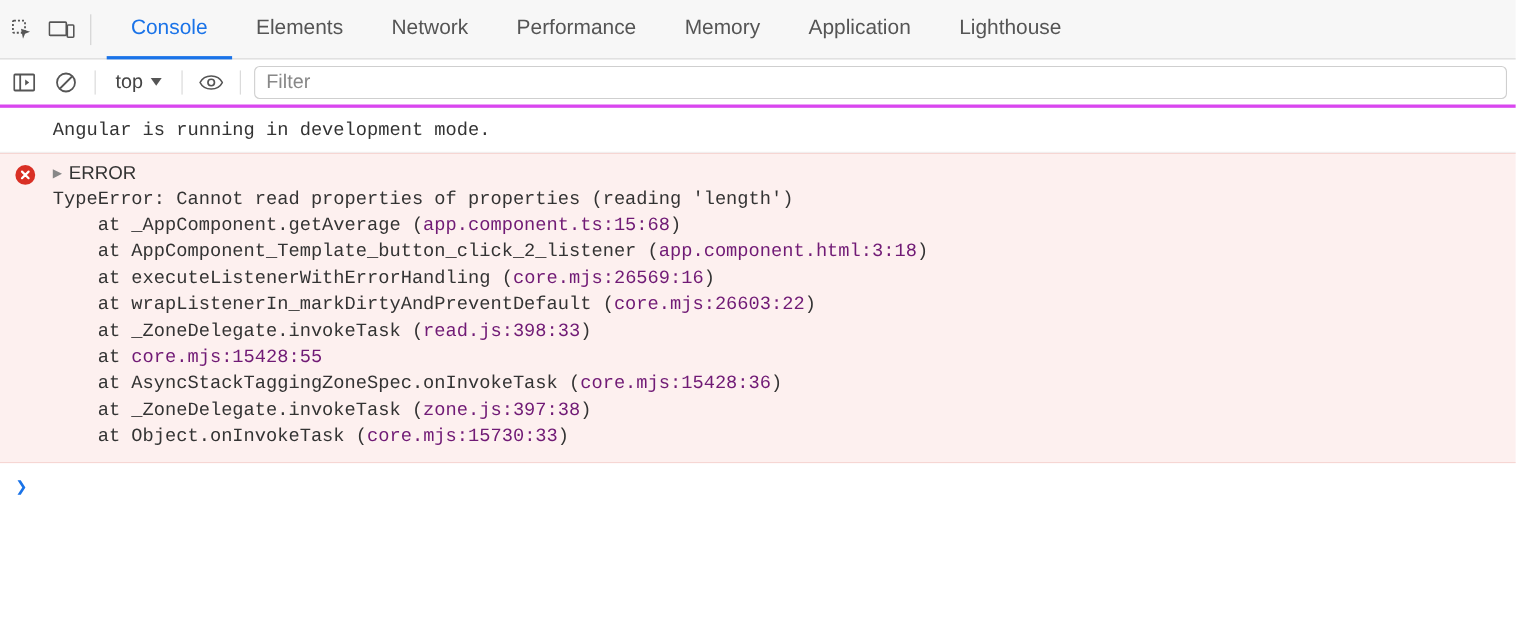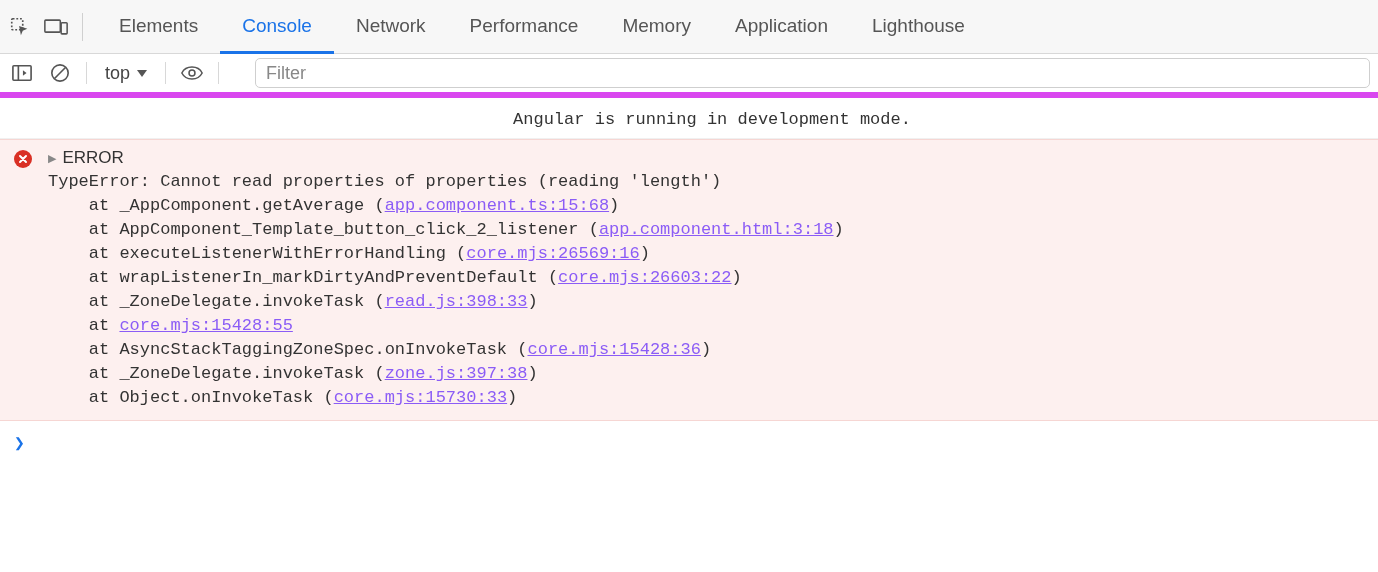--- a/index.html
+++ b/index.html
@@ -21,57 +21,57 @@
     .tabs { display: flex; align-items: stretch; height: 100%; margin-left: 4px; }
     .tab {
       display: flex; align-items: center; padding: 0 22px; color: #555;
       font-size: 19px; border-bottom: 3px solid transparent; cursor: pointer;
       position: relative; top: 1px;
     }
     .tab.active { color: #1a73e8; border-bottom-color: #1a73e8; }
 
     .toolbar {
       display: flex; align-items: center; height: 44px;
-      border-bottom: 6px solid #d946ef; padding: 0 8px; gap: 10px;
+      border-bottom: 3px solid #d946ef; padding: 0 8px; gap: 10px;
     }
     .tl-iconbtn {
       width: 28px; height: 28px; display: flex; align-items: center; justify-content: center;
       cursor: pointer; color: #555;
     }
     .tl-sep { width: 1px; height: 22px; background: #d8d8d8; margin: 0 2px; }
     .context-picker { display: flex; align-items: center; gap: 4px; cursor: pointer; color: #444; font-size: 18px; padding: 0 6px; }
     .filter-input {
       flex: 1; height: 30px; border: 1px solid #cfcfcf; border-radius: 5px; padding: 0 10px;
-      font-size: 18px; color: #333; background: #fff; outline: none; margin-left: 24px;
+      font-size: 18px; color: #333; background: #fff; outline: none;
     }
     .filter-input::placeholder { color: #888; }
 
     .console-area {
       font-family: "SF Mono", Menlo, Consolas, "Liberation Mono", monospace;
       font-size: 17px; line-height: 24px; padding-top: 6px;
     }
-    .log-row { border-bottom: 1px solid #f0f0f0; padding: 4px 2px 6px 48px; white-space: pre; text-align: center; }
+    .log-row { border-bottom: 1px solid #f0f0f0; padding: 4px 2px 6px 48px; white-space: pre; }
 
     .error-block {
       background: #fdf0ef; border-top: 1px solid #f6d6d3; border-bottom: 1px solid #f6d6d3;
       color: #333; padding: 6px 0 10px 0; position: relative;
     }
     .error-gutter {
       position: absolute; left: 14px; top: 10px; display: flex; align-items: center; gap: 8px;
     }
     .err-circle {
       width: 18px; height: 18px; border-radius: 50%; background: #d93025;
       display: flex; align-items: center; justify-content: center;
     }
     .err-circle svg { display: block; }
     .error-lines { padding-left: 48px; }
     .error-line { white-space: pre; }
     .error-line.first { display: flex; align-items: center; gap: 6px; font-family: -apple-system, "Helvetica Neue", Arial, sans-serif; font-size: 17px; }
     .disclosure { color: #888; font-size: 11px; }
-    .src-link { color: #8b5cf6; text-decoration: underline; cursor: pointer; }
+    .src-link { color: #701a75; cursor: pointer; }
 
     .prompt { padding: 10px 0 0 14px; color: #1a73e8; font-family: "SF Mono", Menlo, monospace; font-size: 18px; }
 
     .chev { width: 0; height: 0; border-left: 5px solid transparent; border-right: 5px solid transparent; border-top: 7px solid #555; display: inline-block; margin-left: 3px; }
   </style>
 </head>
 <body>
 
 <div class="tabbar">
   <div class="tb-iconbtn">
@@ -81,25 +81,25 @@
     </svg>
   </div>
   <div class="tb-iconbtn">
     <svg width="24" height="20" viewBox="0 0 28 22" fill="none" stroke="#555" stroke-width="1.8">
       <rect x="1" y="3" width="18" height="14" rx="1"></rect>
       <rect x="20" y="6" width="7" height="13" rx="1"></rect>
     </svg>
   </div>
   <div class="tb-sep"></div>
   <div class="tabs">
+    <div class="tab active">
+        <span>Console</span>
+      </div>
     <div class="tab">
         <span>Elements</span>
-      </div>
-    <div class="tab active">
-        <span>Console</span>
       </div>
     <div class="tab">
         <span>Network</span>
       </div>
     <div class="tab">
         <span>Performance</span>
       </div>
     <div class="tab">
         <span>Memory</span>
       </div>

